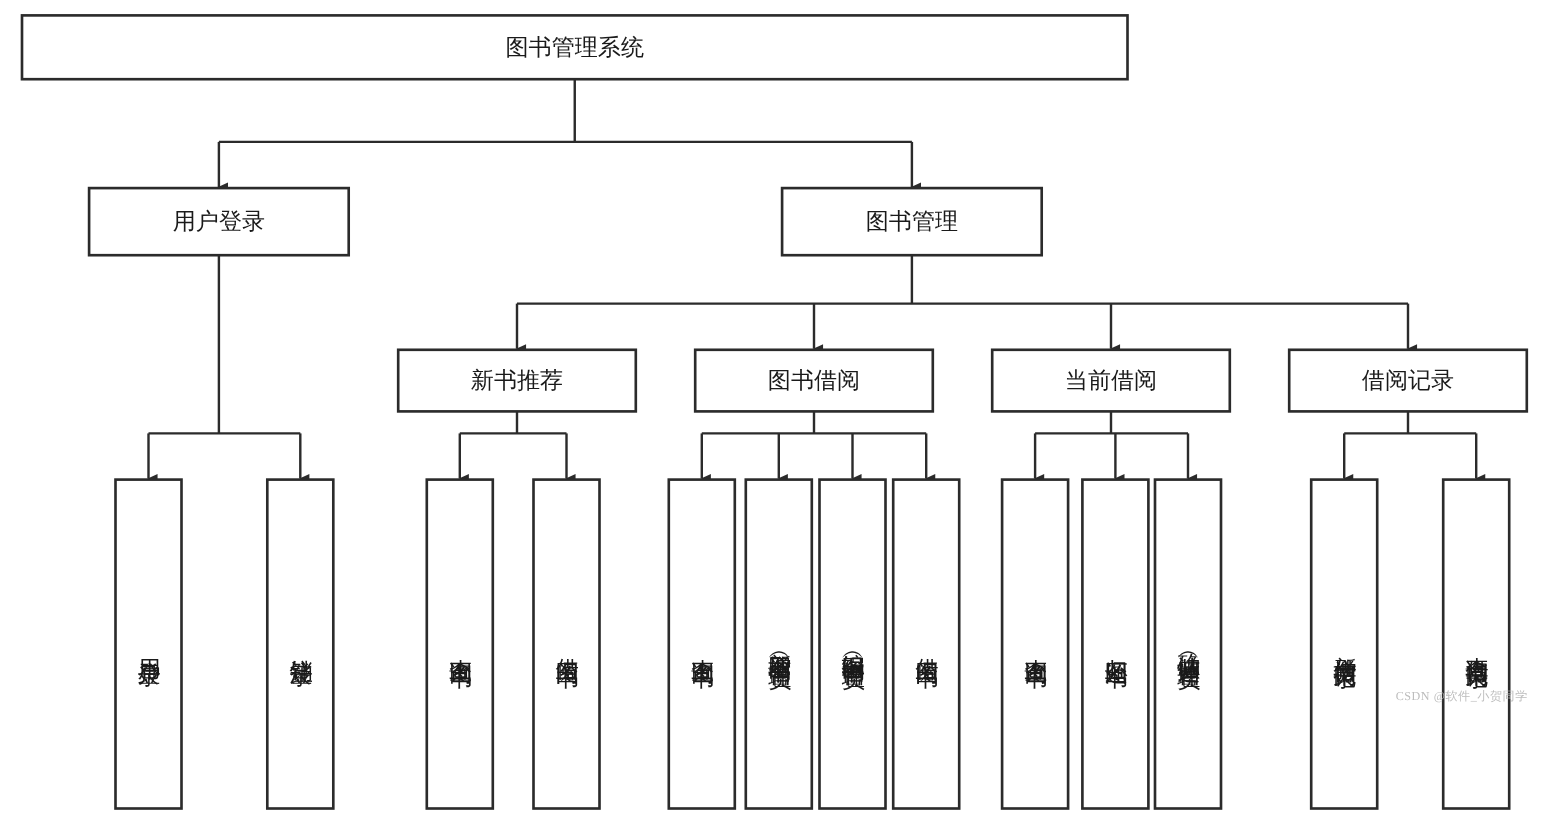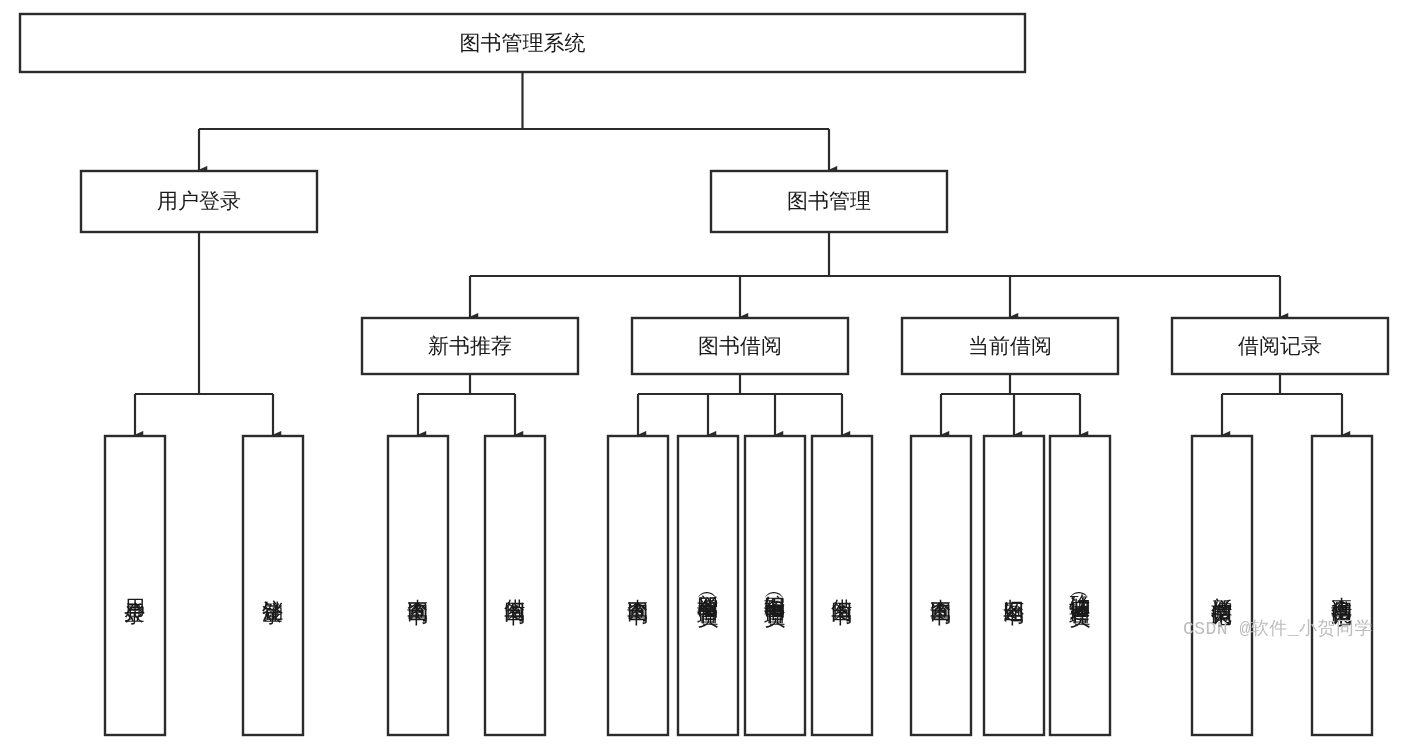--- a/index.html
+++ b/index.html
@@ -58,24 +58,24 @@
     font-family: "Liberation Sans", "DejaVu Sans", sans-serif;
     font-size: 21px;
     line-height: 1.22;
     letter-spacing: 2px;
     color: #1a1a1a;
     white-space: nowrap;
     pointer-events: none;
   }
   .watermark {
     position: absolute;
-    right: 32px;
+    right: 16px;
     bottom: 8px;
-    font-family: Liberation Mono, monospace;
-    font-size: 18px;
+    font-family: Liberation Serif, serif;
+    font-size: 11px;
     color: #bdbdbd;
     letter-spacing: 0.5px;
     user-select: none;
   }
 </style>
 </head>
 <body>
 
 <div id="diagram-root">
   <svg class="diagram-canvas" viewBox="0 0 1405 747">

